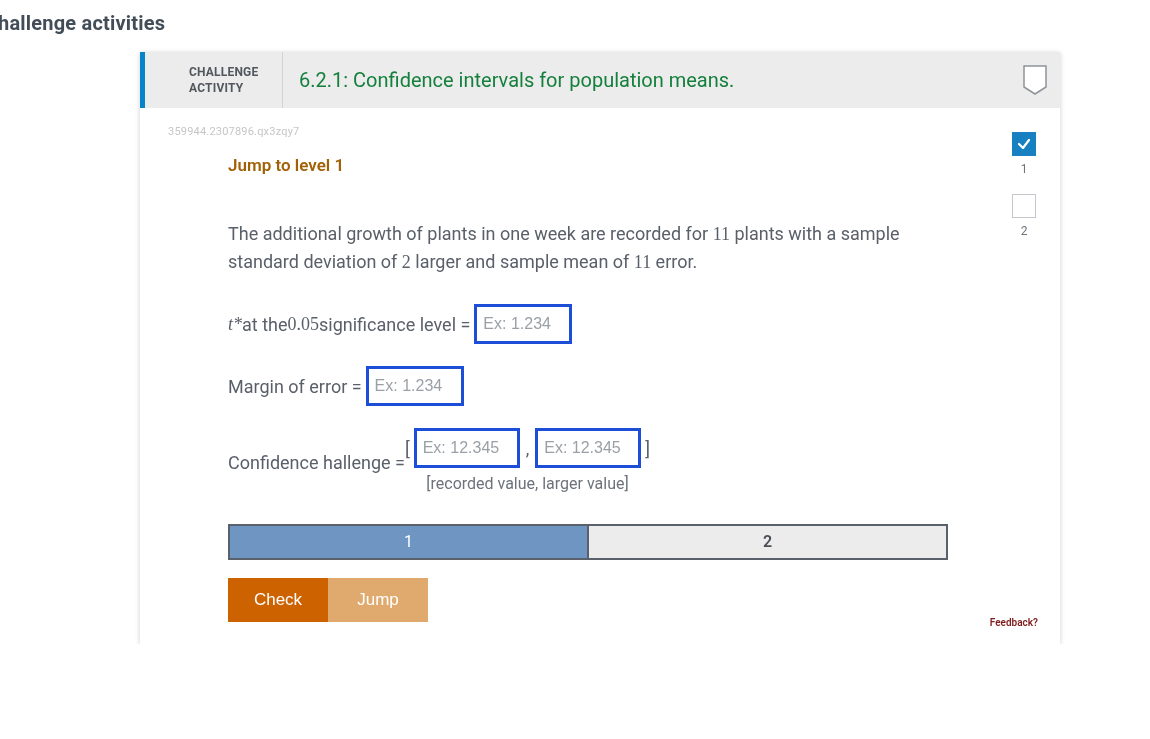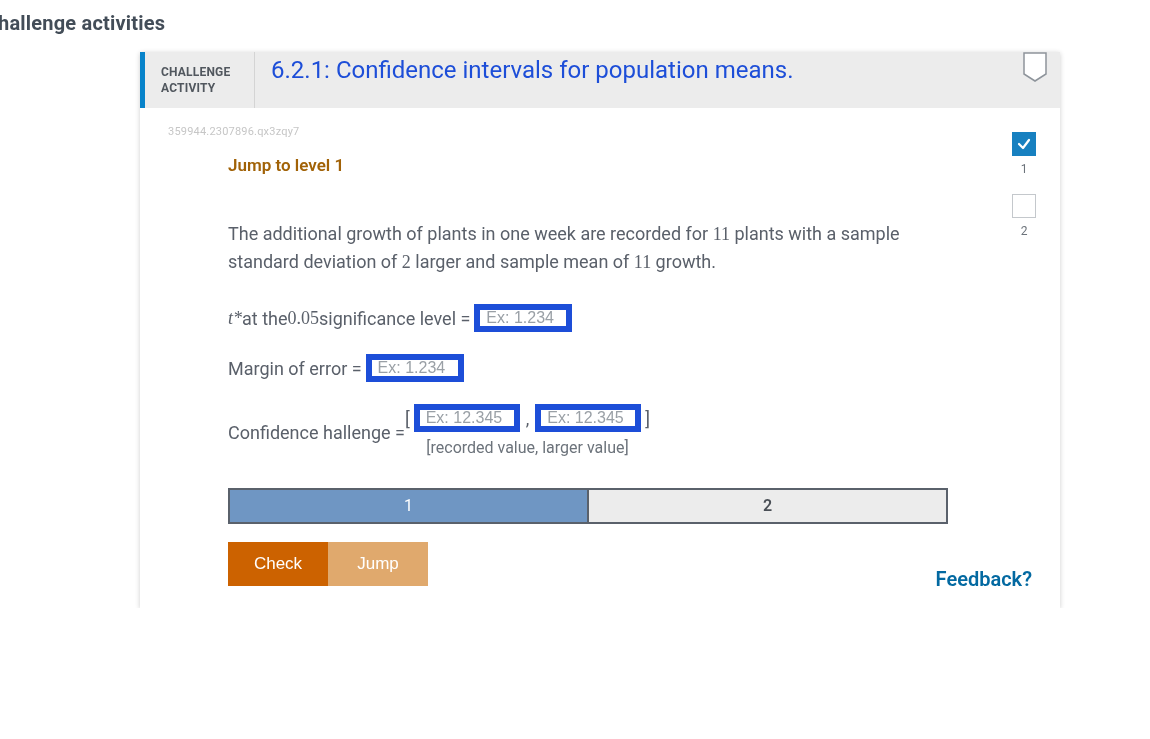--- a/index.html
+++ b/index.html
@@ -21,41 +21,42 @@
   .activity-card {
     width: 920px;
     margin-left: 140px;
     border: 0 solid #e5e5e5;
     box-shadow: 0 1px 5px rgba(0,0,0,0.2);
     background: #fff;
     position: relative;
   }
   .card-header {
     display: flex;
-    align-items: flex-start;
+    align-items: center;
     background: #ececec;
     border-left: 5px solid #0783ca;
+    padding-left: 28px;
   }
   .badge-col {
     width: 110px;
     padding: 12px 10px 12px 16px;
     font-size: 12px;
     font-weight: 700;
     color: #51575e;
     letter-spacing: 0.2px;
     border-right: 1px solid rgba(0,0,0,0.10);
     line-height: 1.35;
   }
   .title-col {
     flex: 1;
     display: flex;
     align-items: center;
     padding: 0 16px;
-    font-size: 24px;
-    color: #1d4ed8;
+    font-size: 20px;
+    color: #15803d;
     font-weight: 400;
   }
   .pocket {
     width: 40px;
     display: flex;
     align-items: center;
     justify-content: center;
     padding-right: 10px;
   }
   .pocket svg { display: block; }
@@ -124,25 +125,25 @@
     display: flex;
     align-items: center;
     font-size: 18px;
     color: #5a606a;
     margin-bottom: 22px;
     flex-wrap: wrap;
   }
   .serif { font-family: Georgia, "Times New Roman", serif; }
   .ital { font-style: italic; }
   input.answer {
-    height: 28px;
+    height: 40px;
     width: 98px;
     font-size: 16px;
     padding: 2px 6px;
-    border: 6px solid #1d4ed8;
+    border: 3px solid #1d4ed8;
     background: #fff;
     color: #555;
     margin: 0 4px;
   }
   input.answer::placeholder { color: #9aa0a6; }
   .ci-group { display:inline-flex; flex-direction: column; align-items: center; }
   .ci-row { display:flex; align-items:center; }
   .ci-hint { font-size: 16px; color: #6c737b; margin-top: 4px; }
 
   .progress {
@@ -170,25 +171,25 @@
     font-size: 17px;
     font-weight: 500;
     cursor: pointer;
     display:inline-flex; align-items:center; justify-content:center;
   }
   .btn.primary { background: #cc6200; }
   .btn.secondary { background: #e0a96d; }
 
   .feedback {
     position: absolute;
-    right: 28px;
+    right: 22px;
     bottom: 14px;
-    color: #0369a1;
+    color: #7f1d1d;
     font-weight: 600;
-    font-size: 20px;
+    font-size: 10px;
     cursor: pointer;
   }
 </style>
 </head>
 <body>
 
 <div class="page-heading">hallenge activities</div>
 
 <div class="activity-card">
   <div class="card-header">
@@ -219,21 +220,21 @@
       <div class="chip">
         <div class="chip-box"></div>
         <span>2</span>
       </div>
     </div>
 
     <div class="content">
       <span class="jump-link">Jump to level 1</span>
 
       <div class="prompt">
-        <span>The additional growth of plants in one week are recorded for </span><span class="serif">11</span><span> plants with a sample standard deviation of </span><span class="serif">2</span><span> larger and sample mean of </span><span class="serif">11</span><span> growth.</span>
+        <span>The additional growth of plants in one week are recorded for </span><span class="serif">11</span><span> plants with a sample standard deviation of </span><span class="serif">2</span><span> larger and sample mean of </span><span class="serif">11</span><span> error.</span>
       </div>
 
       <div class="row">
         <span class="serif ital">t*</span>
         <span> at the </span>
         <span class="serif">0.05</span>
         <span> significance level = </span>
         <input class="answer" type="text" placeholder="Ex: 1.234" style="">
       </div>
 

